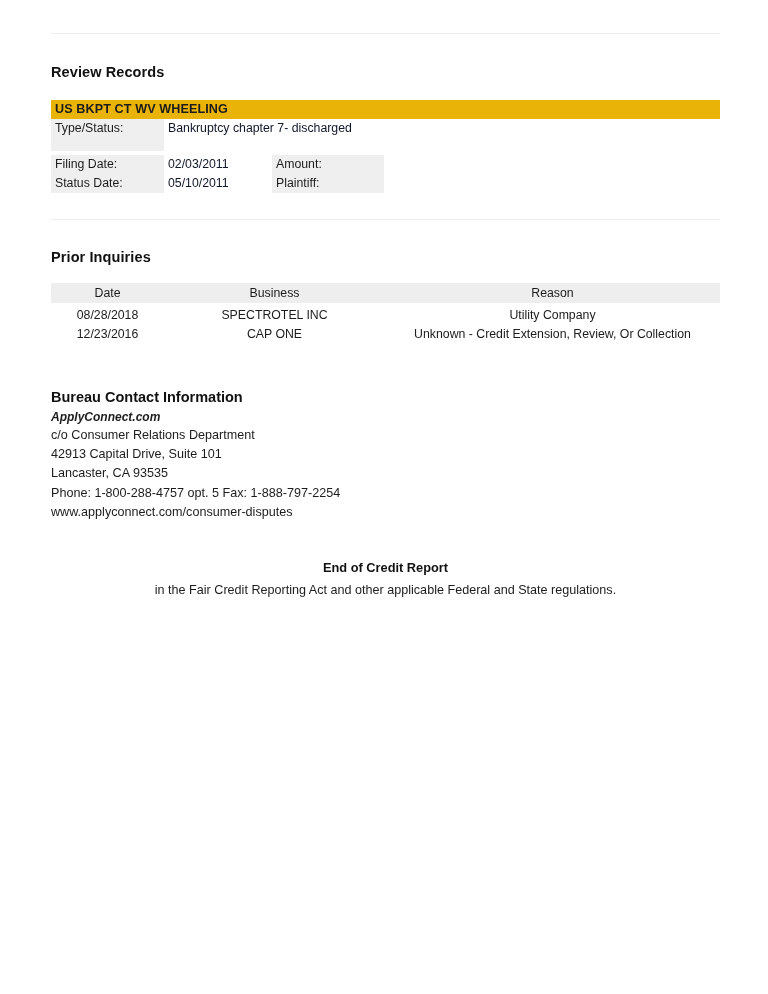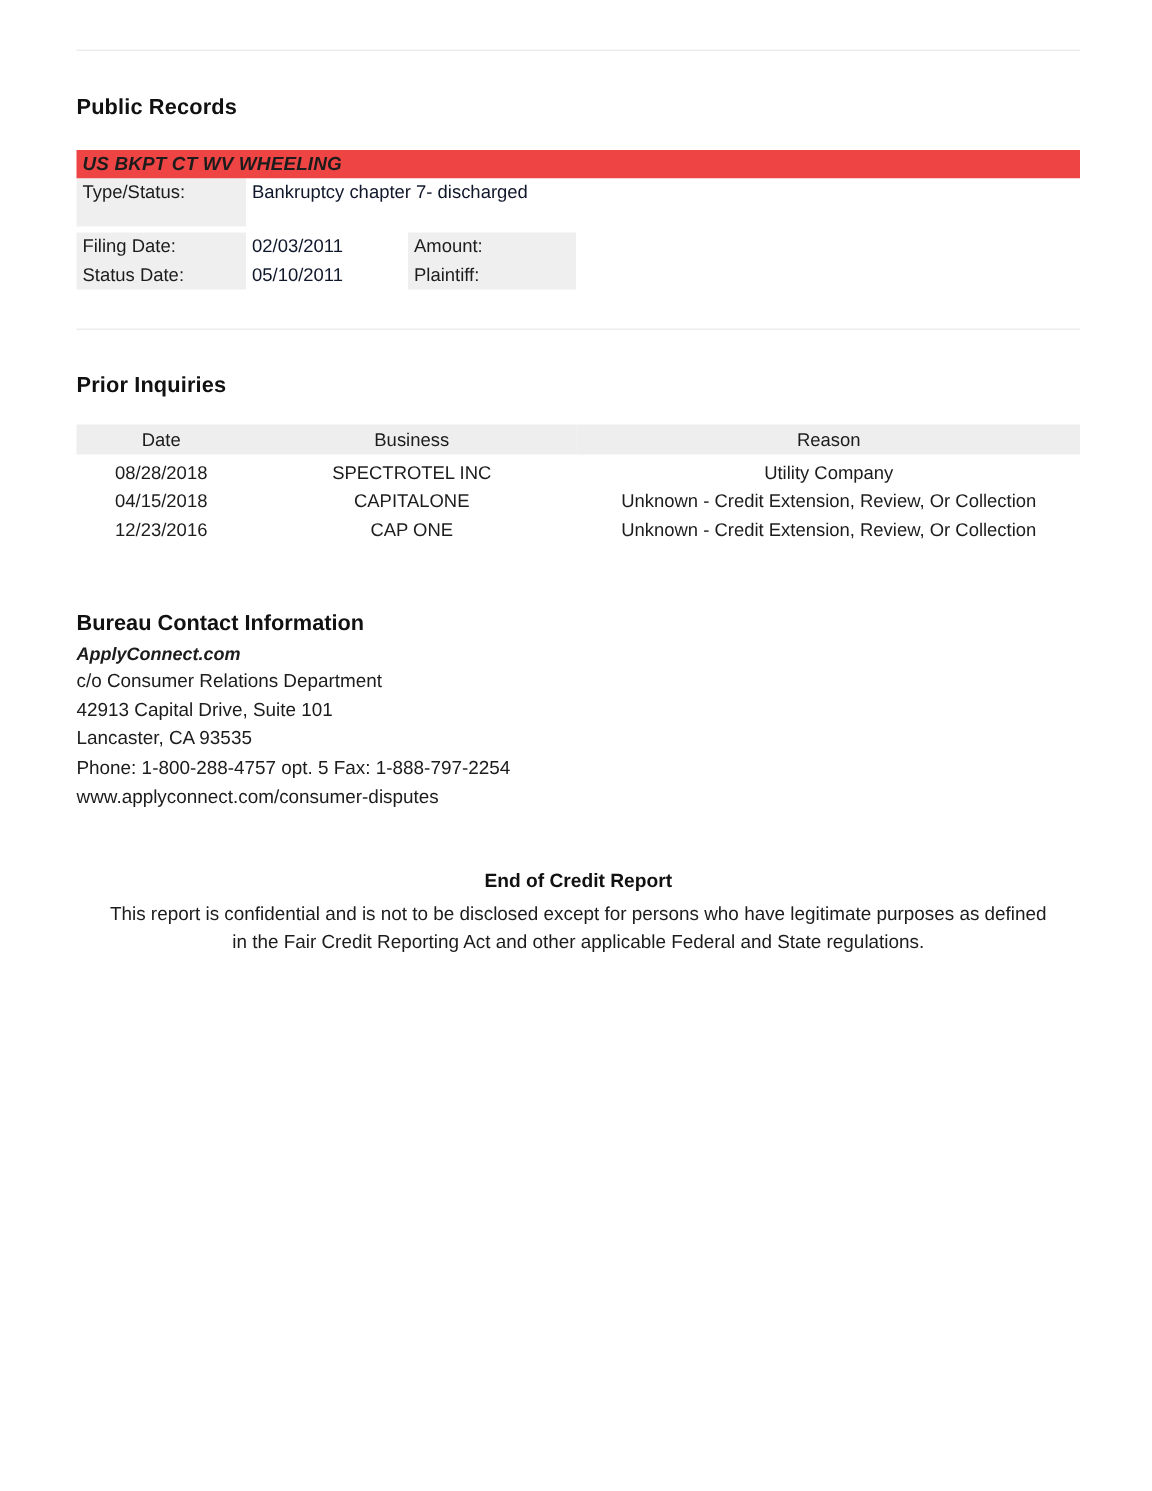--- a/index.html
+++ b/index.html
@@ -61,28 +61,27 @@
     table-layout: fixed;
     font-size: 12.3px;
   }
   .pr-table td {
     padding: 0;
     vertical-align: top;
     line-height: 19px;
     height: 19px;
   }
   .pr-title-band {
-    background: #ef4444;
+    background: #eab308;
     font-weight: bold;
     font-size: 12.6px;
     letter-spacing: 0.1px;
     padding-left: 4px !important;
     height: 20px;
     line-height: 20px;
-    font-style: italic;
   }
   .cell-label {
     background: #efefef;
     padding-left: 4px !important;
     color: #1c1c1c;
   }
   .cell-label-wrap {
     display: block;
     background: #efefef;
     height: 32px;
@@ -172,21 +171,21 @@
   }
 </style>
 </head>
 <body>
 
 <div class="page">
   <div class="content">
 
     <hr class="rule rule-top">
 
-    <div class="section-heading heading-public">Public Records</div>
+    <div class="section-heading heading-public">Review Records</div>
 
     <table class="pr-table">
       <colgroup>
         <col class="col-a">
           <col class="col-b">
           <col class="col-c">
           <col class="col-d">
       </colgroup>
       <tbody>
         <tr>
@@ -235,25 +234,20 @@
           <th style="padding-left:0px;">Date</th>
           <th>Business</th>
           <th>Reason</th>
         </tr>
       </thead>
       <tbody>
         <tr>
           <td>08/28/2018</td>
           <td>SPECTROTEL INC</td>
           <td>Utility Company</td>
-        </tr>
-        <tr>
-          <td>04/15/2018</td>
-          <td>CAPITALONE</td>
-          <td>Unknown - Credit Extension, Review, Or Collection</td>
         </tr>
         <tr>
           <td>12/23/2016</td>
           <td>CAP ONE</td>
           <td>Unknown - Credit Extension, Review, Or Collection</td>
         </tr>
       </tbody>
     </table>
 
     <div class="bureau">
@@ -261,18 +255,17 @@
       <div class="bureau-brand">ApplyConnect.com</div>
       <div class="bureau-line">c/o Consumer Relations Department</div>
       <div class="bureau-line">42913 Capital Drive, Suite 101</div>
       <div class="bureau-line">Lancaster, CA 93535</div>
       <div class="bureau-line">Phone: 1-800-288-4757 opt. 5 Fax: 1-888-797-2254</div>
       <div class="bureau-line">www.applyconnect.com/consumer-disputes</div>
     </div>
 
     <div class="footer">
       <div class="footer-title">End of Credit Report</div>
-      <div class="footer-body">This report is confidential and is not to be disclosed except for persons who have legitimate purposes as defined</div>
       <div class="footer-body">in the Fair Credit Reporting Act and other applicable Federal and State regulations.</div>
     </div>
 
   </div>
 </div>
 
 </body></html>

